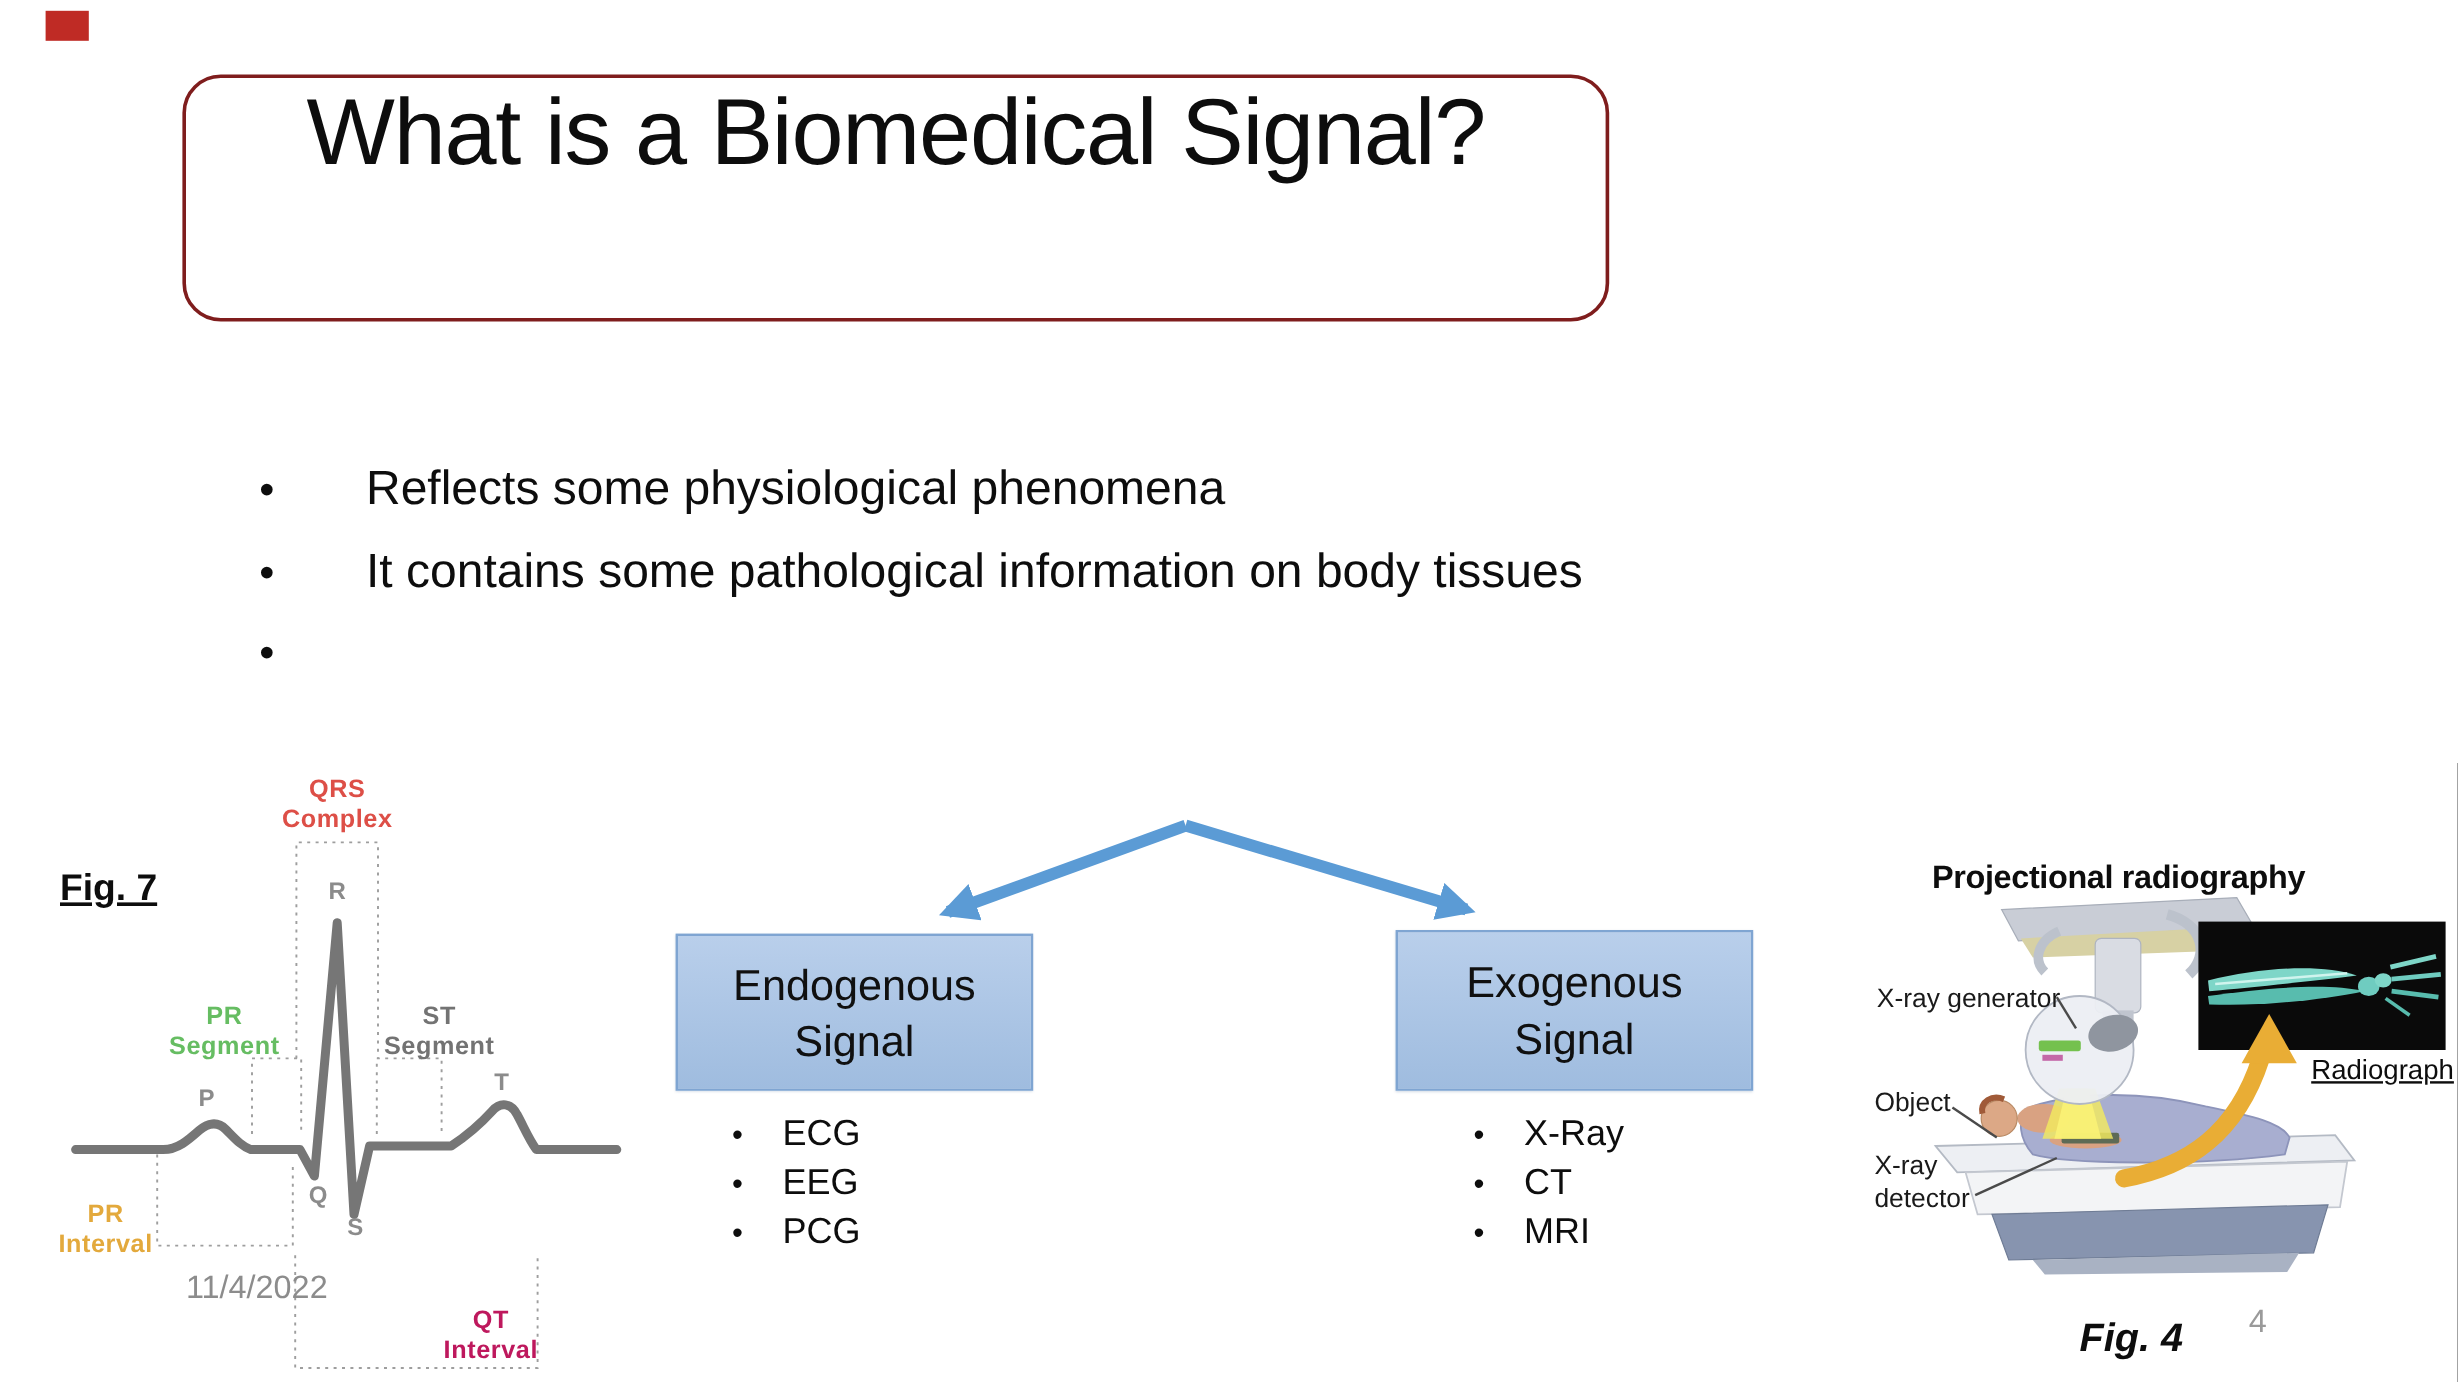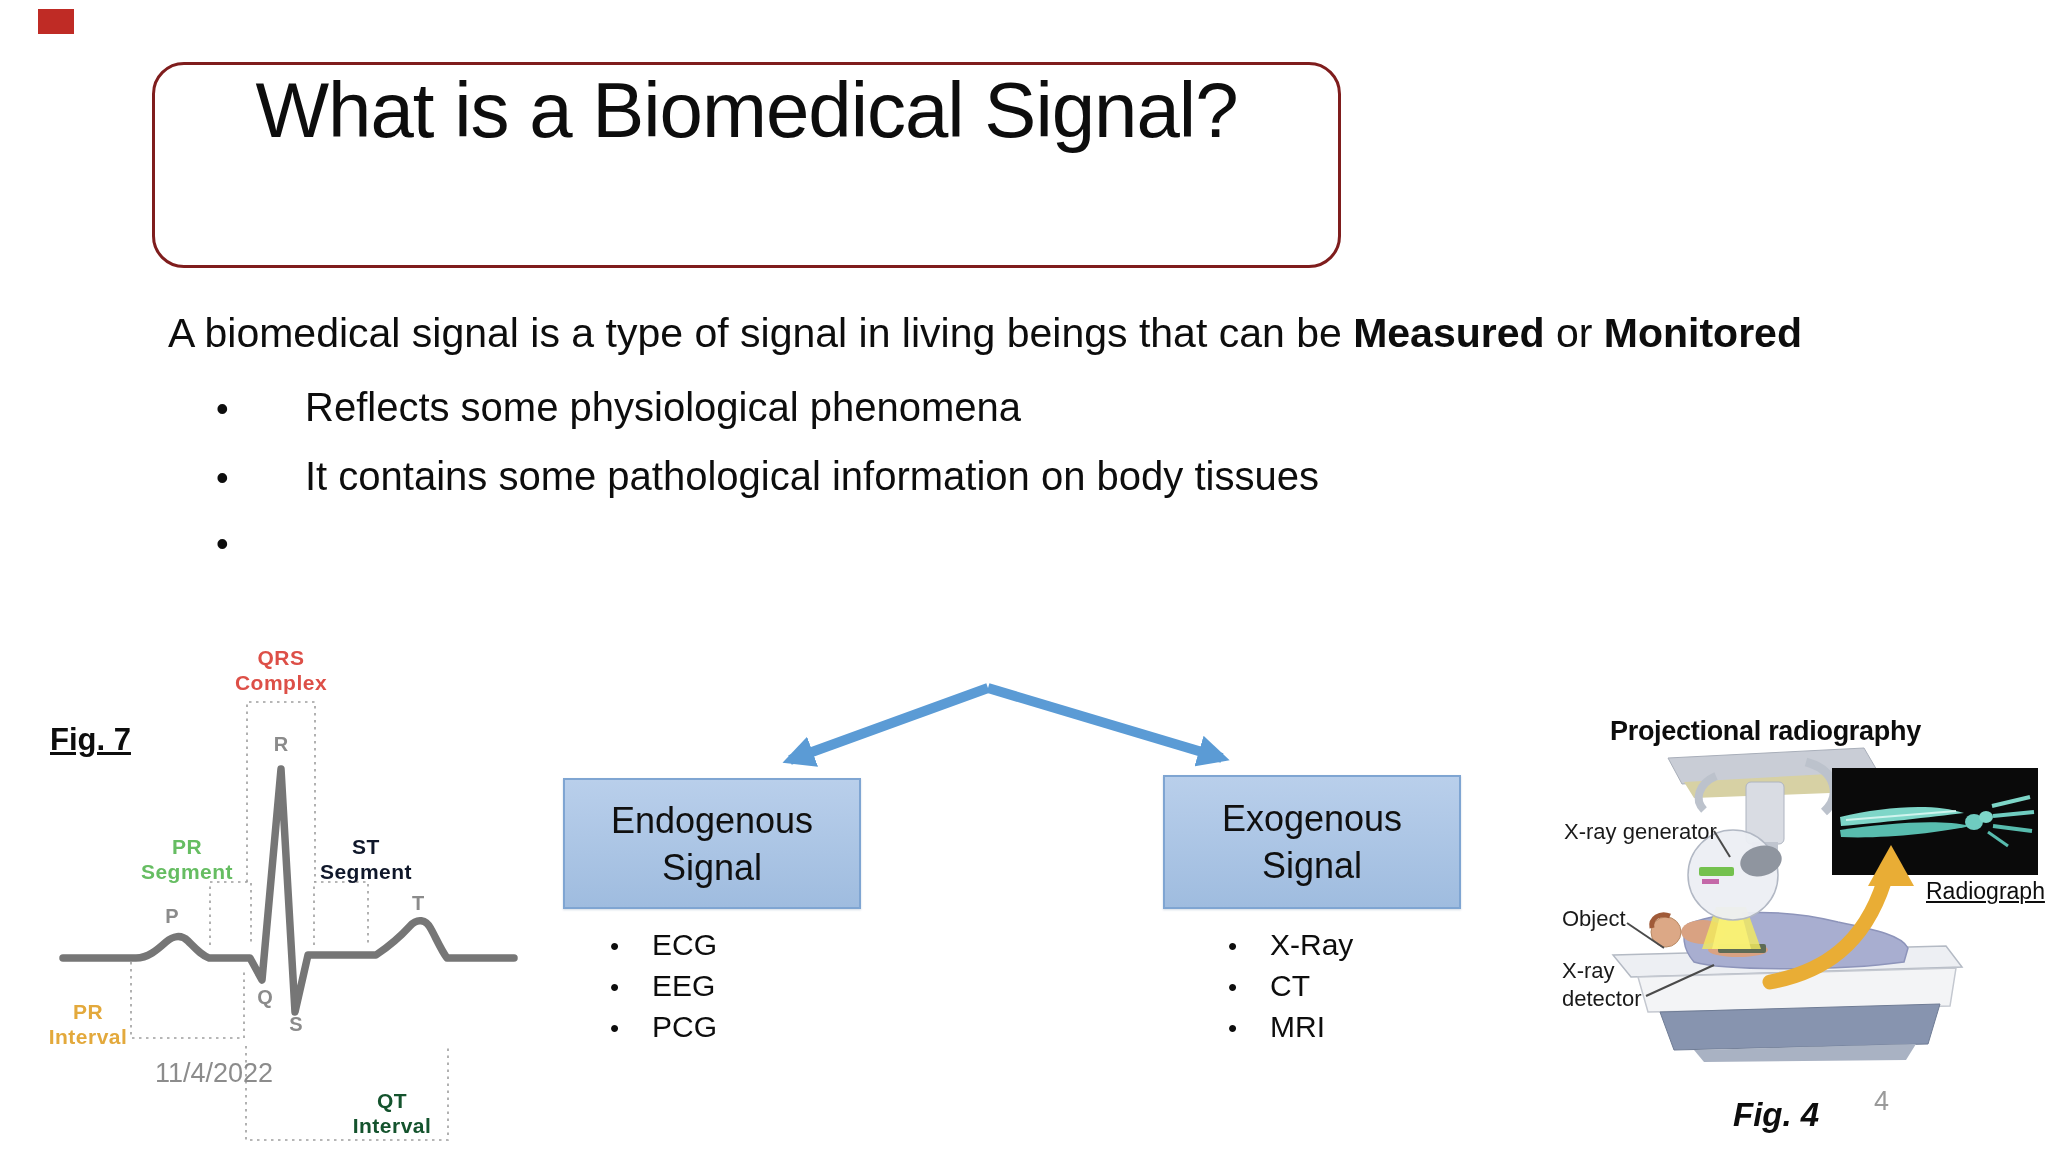--- a/index.html
+++ b/index.html
@@ -128,21 +128,20 @@
       </g>
     </g>
   </svg>
 
   <div class="abs corner-mark"></div>
 
   <div class="abs title-box">
     <div class="title-text">What is a Biomedical Signal?</div>
   </div>
 
-  <div class="abs intro"><span>A biomedical signal is a type of signal in living beings that can be </span><b>Measured</b><span> or </span><b>Monitored</b></div>
 
   <div class="abs bullets">
     <div class="bullet-row">
       <span class="bullet-marker">•</span>
       <span class="bullet-text">Reflects some physiological phenomena</span>
     </div>
     <div class="bullet-row">
       <span class="bullet-marker">•</span>
       <span class="bullet-text">It contains some pathological information on body tissues</span>
     </div>
@@ -193,29 +192,29 @@
   <div class="abs fig3">Fig. 7</div>
 
   <div class="ecg-label" style="left:281px;top:645px;color:#dd4f47;">
     <span style="display:block">QRS</span>
     <span style="display:block">Complex</span>
   </div>
   <div class="ecg-label" style="left:187px;top:834px;color:#66bd62;">
     <span style="display:block">PR</span>
     <span style="display:block">Segment</span>
   </div>
-  <div class="ecg-label" style="left:366px;top:834px;color:#0f172a;">
+  <div class="ecg-label" style="left:366px;top:834px;color:#737373;">
     <span style="display:block">ST</span>
     <span style="display:block">Segment</span>
   </div>
   <div class="ecg-label" style="left:88px;top:999px;color:#e3a93c;">
     <span style="display:block">PR</span>
     <span style="display:block">Interval</span>
   </div>
-  <div class="ecg-label" style="left:392px;top:1088px;color:#14532d;">
+  <div class="ecg-label" style="left:409px;top:1088px;color:#be185d;">
     <span style="display:block">QT</span>
     <span style="display:block">Interval</span>
   </div>
 
   <span class="wave-letter" style="left:281px;top:744px;">R</span>
   <span class="wave-letter" style="left:172px;top:916px;">P</span>
   <span class="wave-letter" style="left:265px;top:997px;">Q</span>
   <span class="wave-letter" style="left:296px;top:1024px;">S</span>
   <span class="wave-letter" style="left:418px;top:903px;">T</span>
 

